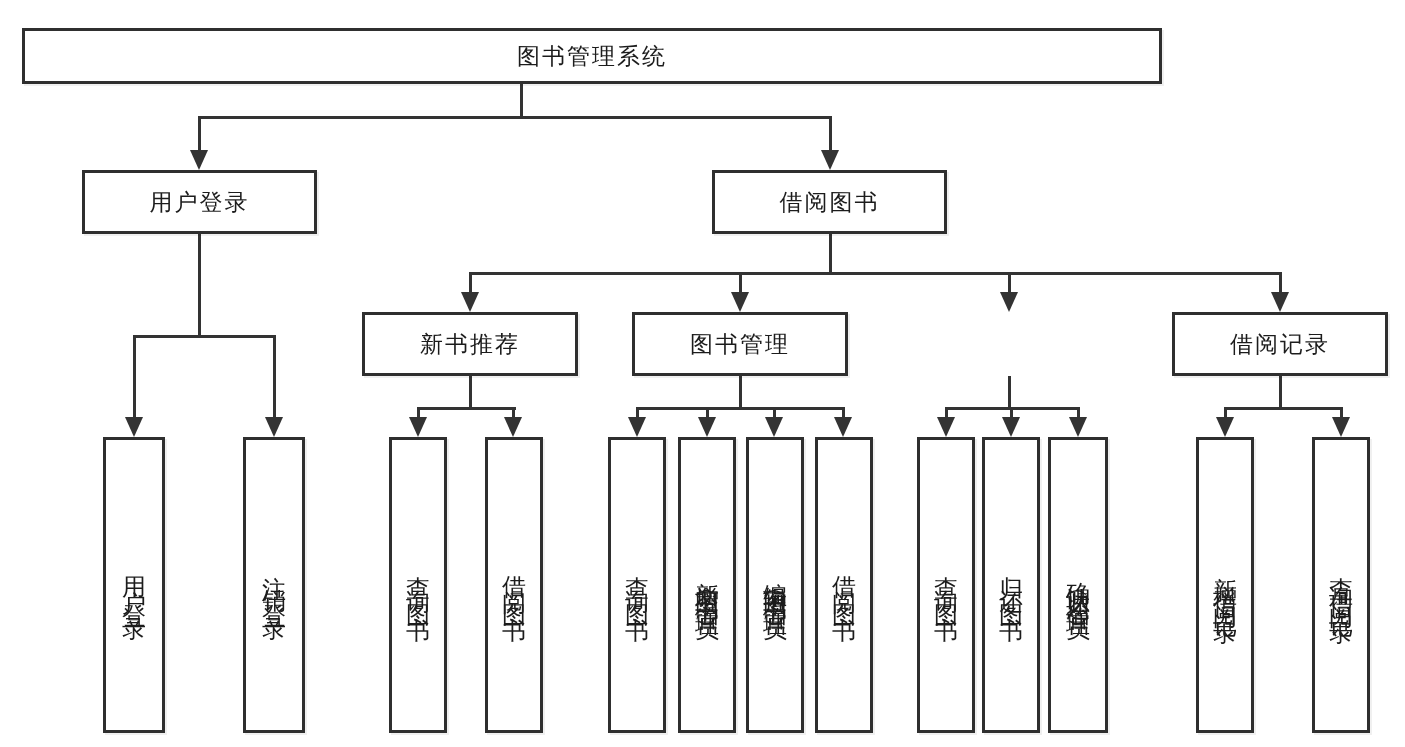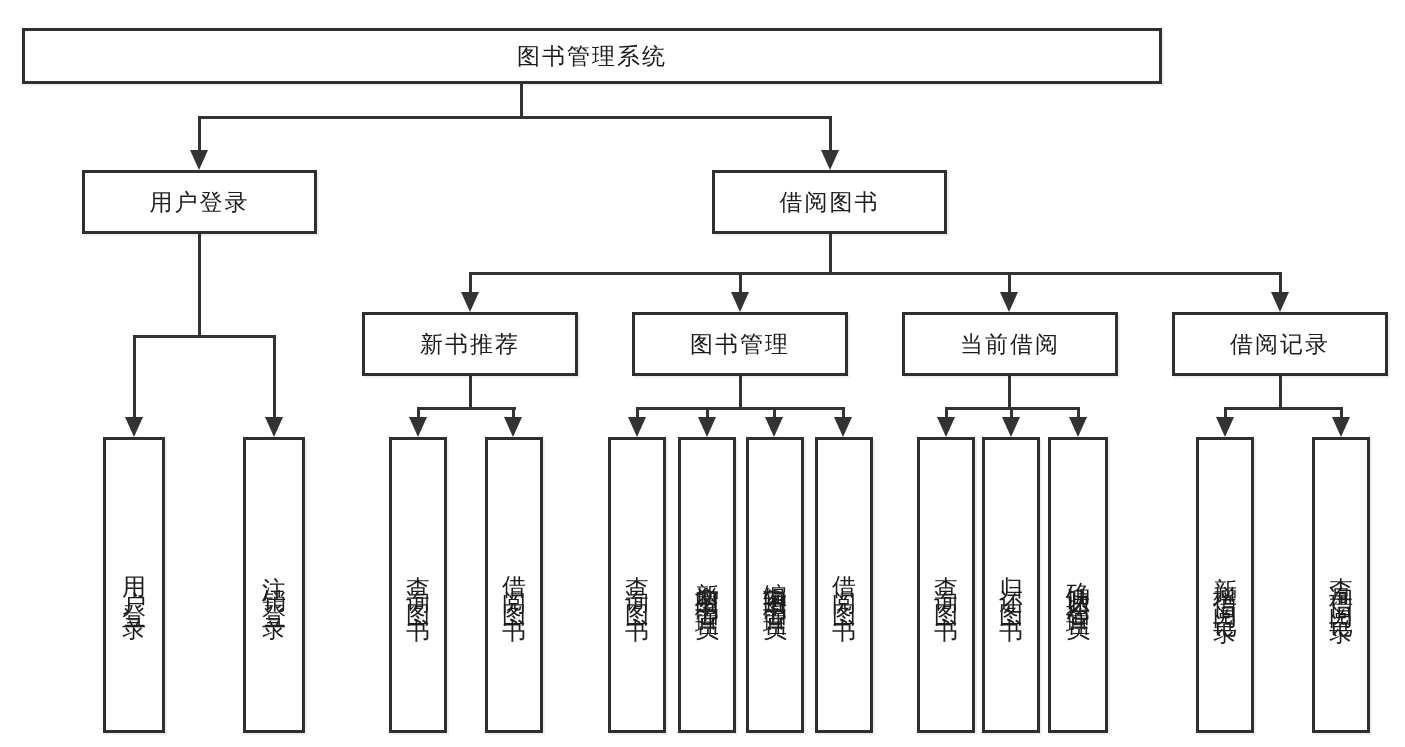--- a/index.html
+++ b/index.html
@@ -109,23 +109,20 @@
   </div>
 
   <div class="box" style="left:362px;top:312px;width:216px;height:64px">
     <span class="hlabel">新书推荐</span>
   </div>
 
   <div class="box" style="left:632px;top:312px;width:216px;height:64px">
     <span class="hlabel">图书管理</span>
   </div>
 
-  <div class="box" style="left:902px;top:312px;width:216px;height:64px">
-    <span class="hlabel">当前借阅</span>
-  </div>
 
   <div class="box" style="left:1172px;top:312px;width:216px;height:64px">
     <span class="hlabel">借阅记录</span>
   </div>
 
   <div class="box vbox" style="left:103px;top:437px;width:62px;height:296px">
     <span class="vtext sp-l">用户登录</span>
   </div>
 
   <div class="box vbox" style="left:243px;top:437px;width:62px;height:296px">

